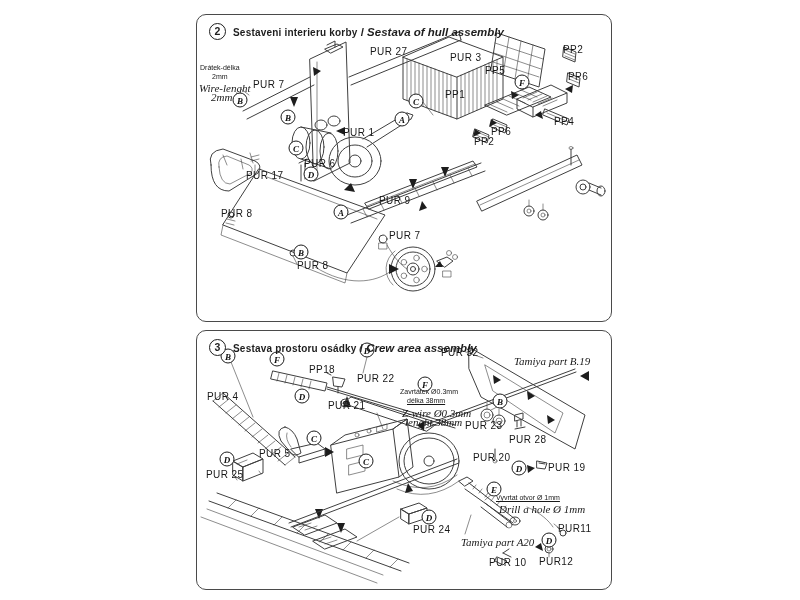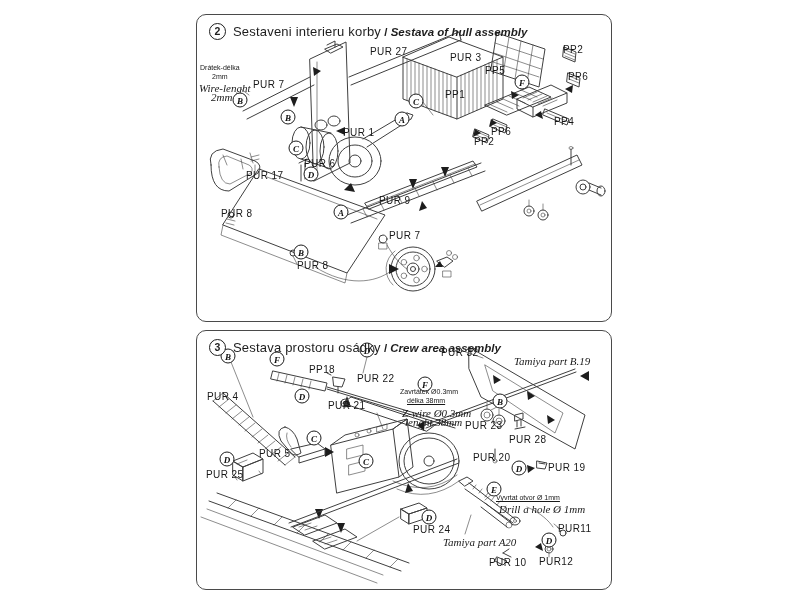--- a/index.html
+++ b/index.html
@@ -7,21 +7,21 @@
        font-family:"Liberation Sans",sans-serif;overflow:hidden;}
   .panel{position:absolute;background:#fff;border:1.6px solid #4a4a4a;
          border-radius:10px;box-sizing:border-box;}
   #panel-hull{left:196px;top:14px;width:416px;height:308px;}
   #panel-crew{left:196px;top:330px;width:416px;height:260px;}
   .hdr{position:absolute;left:12px;top:7px;display:flex;align-items:center;
        gap:7px;white-space:nowrap;z-index:5;}
   .stepnum{width:15px;height:15px;border:1.5px solid #1d1d1d;border-radius:50%;
        display:flex;align-items:center;justify-content:center;
        font-weight:bold;font-size:10.5px;color:#1d1d1d;background:#fff;}
-  .t-cz{font-weight:normal;font-size:13px;color:#1d1d1d;letter-spacing:.2px;}
+  .t-cz{font-weight:bold;font-size:10px;color:#1d1d1d;letter-spacing:.2px;}
   .t-sep{font-weight:bold;font-size:11.5px;color:#1d1d1d;}
   .t-en{font-weight:bold;font-style:italic;font-size:11.5px;color:#1d1d1d;}
   .lbl{position:absolute;font-size:10px;color:#181818;white-space:nowrap;
        letter-spacing:.4px;z-index:4;}
   .note{font-size:7px;letter-spacing:0;}
   .note-i{font-size:11px;letter-spacing:0;font-style:italic;
           font-family:"Liberation Serif",serif;}
   .note-u{font-size:7px;letter-spacing:0;text-decoration:underline;}
   .letter{position:absolute;width:13px;height:13px;border:1.2px solid #1d1d1d;
        border-radius:50%;font:italic bold 9px "Liberation Serif",serif;
@@ -344,21 +344,21 @@
     <span class="lbl" style="left: 268px; top: 89px;">PUR 23</span>
     <span class="lbl" style="left: 312px; top: 103px;">PUR 28</span>
     <span class="lbl" style="left: 276px; top: 121px;">PUR 20</span>
     <span class="lbl" style="left: 351px; top: 131px;">PUR 19</span>
     <span class="lbl" style="left: 62px; top: 117px;">PUR 5</span>
     <span class="lbl" style="left: 9px; top: 138px;">PUR 25</span>
     <span class="lbl" style="left: 216px; top: 193px;">PUR 24</span>
     <span class="lbl note-u" style="left: 299px; top: 163px;">Vyvrtat otvor Ø 1mm</span>
     <span class="lbl note-i" style="left: 302px; top: 172px;">Drill a hole Ø 1mm</span>
     <span class="lbl" style="left: 361px; top: 192px;">PUR11</span>
-    <span class="lbl note-i" style="left: 246px; top: 205px;">Tamiya part A20</span>
+    <span class="lbl note-i" style="left: 264px; top: 205px;">Tamiya part A20</span>
     <span class="lbl" style="left: 292px; top: 226px;">PUR 10</span>
     <span class="lbl" style="left: 342px; top: 225px;">PUR12</span>
     <span class="letter" style="left: 31px; top: 25px;">B</span>
     <span class="letter" style="left: 80px; top: 28px;">F</span>
     <span class="letter" style="left: 170px; top: 19px;">D</span>
     <span class="letter" style="left: 105px; top: 65px;">D</span>
     <span class="letter" style="left: 228px; top: 53px;">F</span>
     <span class="letter" style="left: 303px; top: 70px;">B</span>
     <span class="letter" style="left: 322px; top: 137px;">D</span>
     <span class="letter" style="left: 117px; top: 107px;">C</span>

